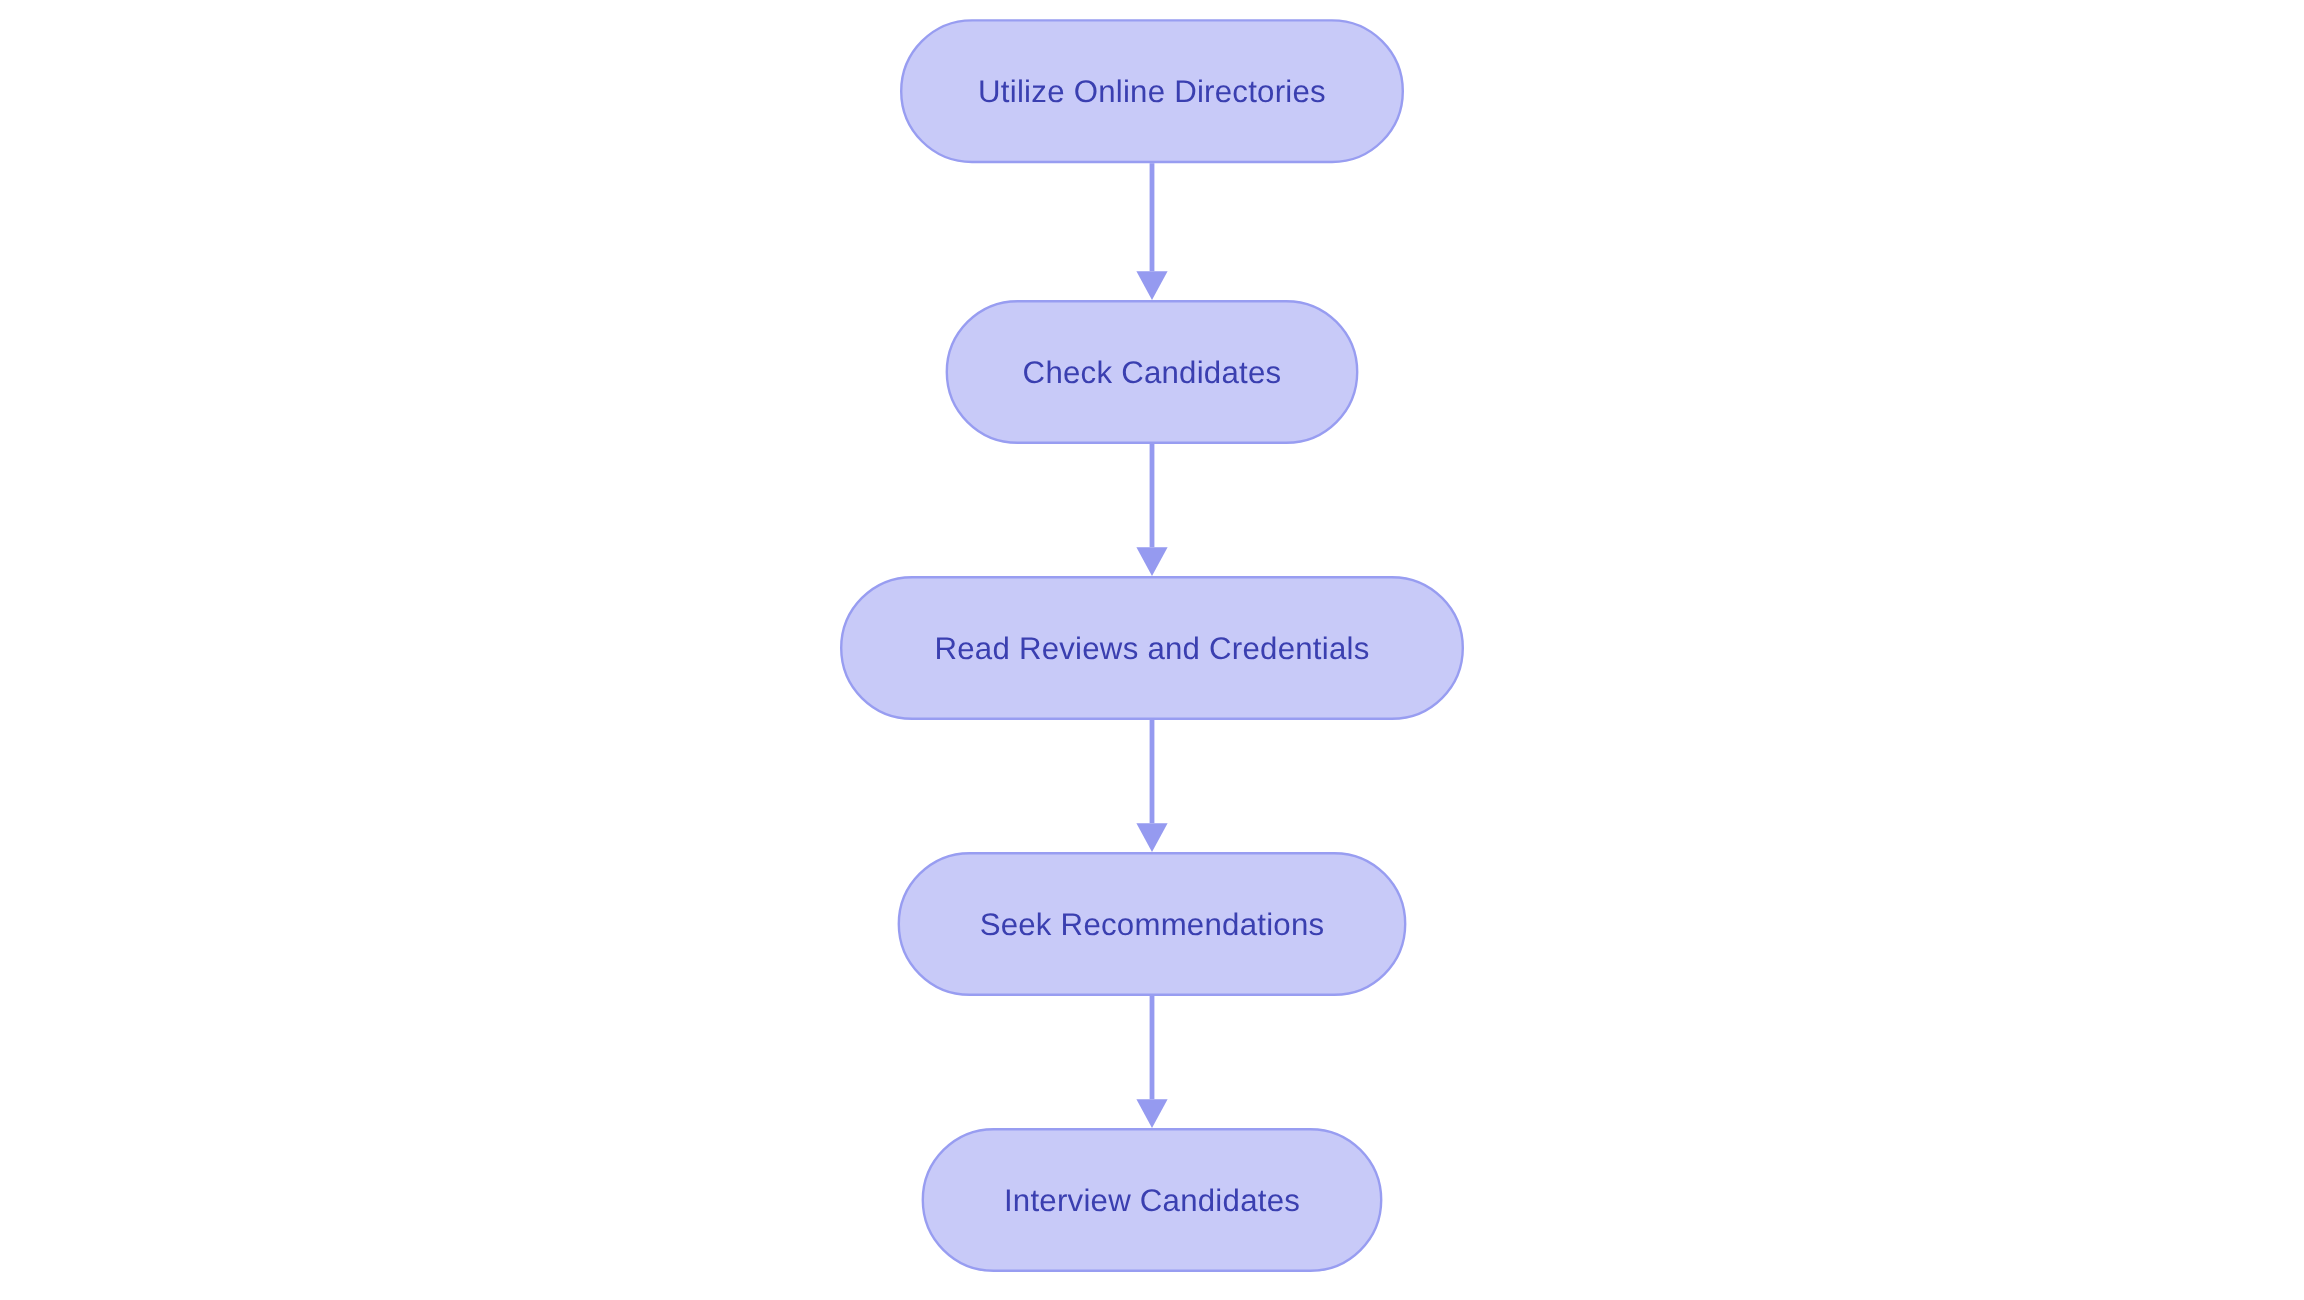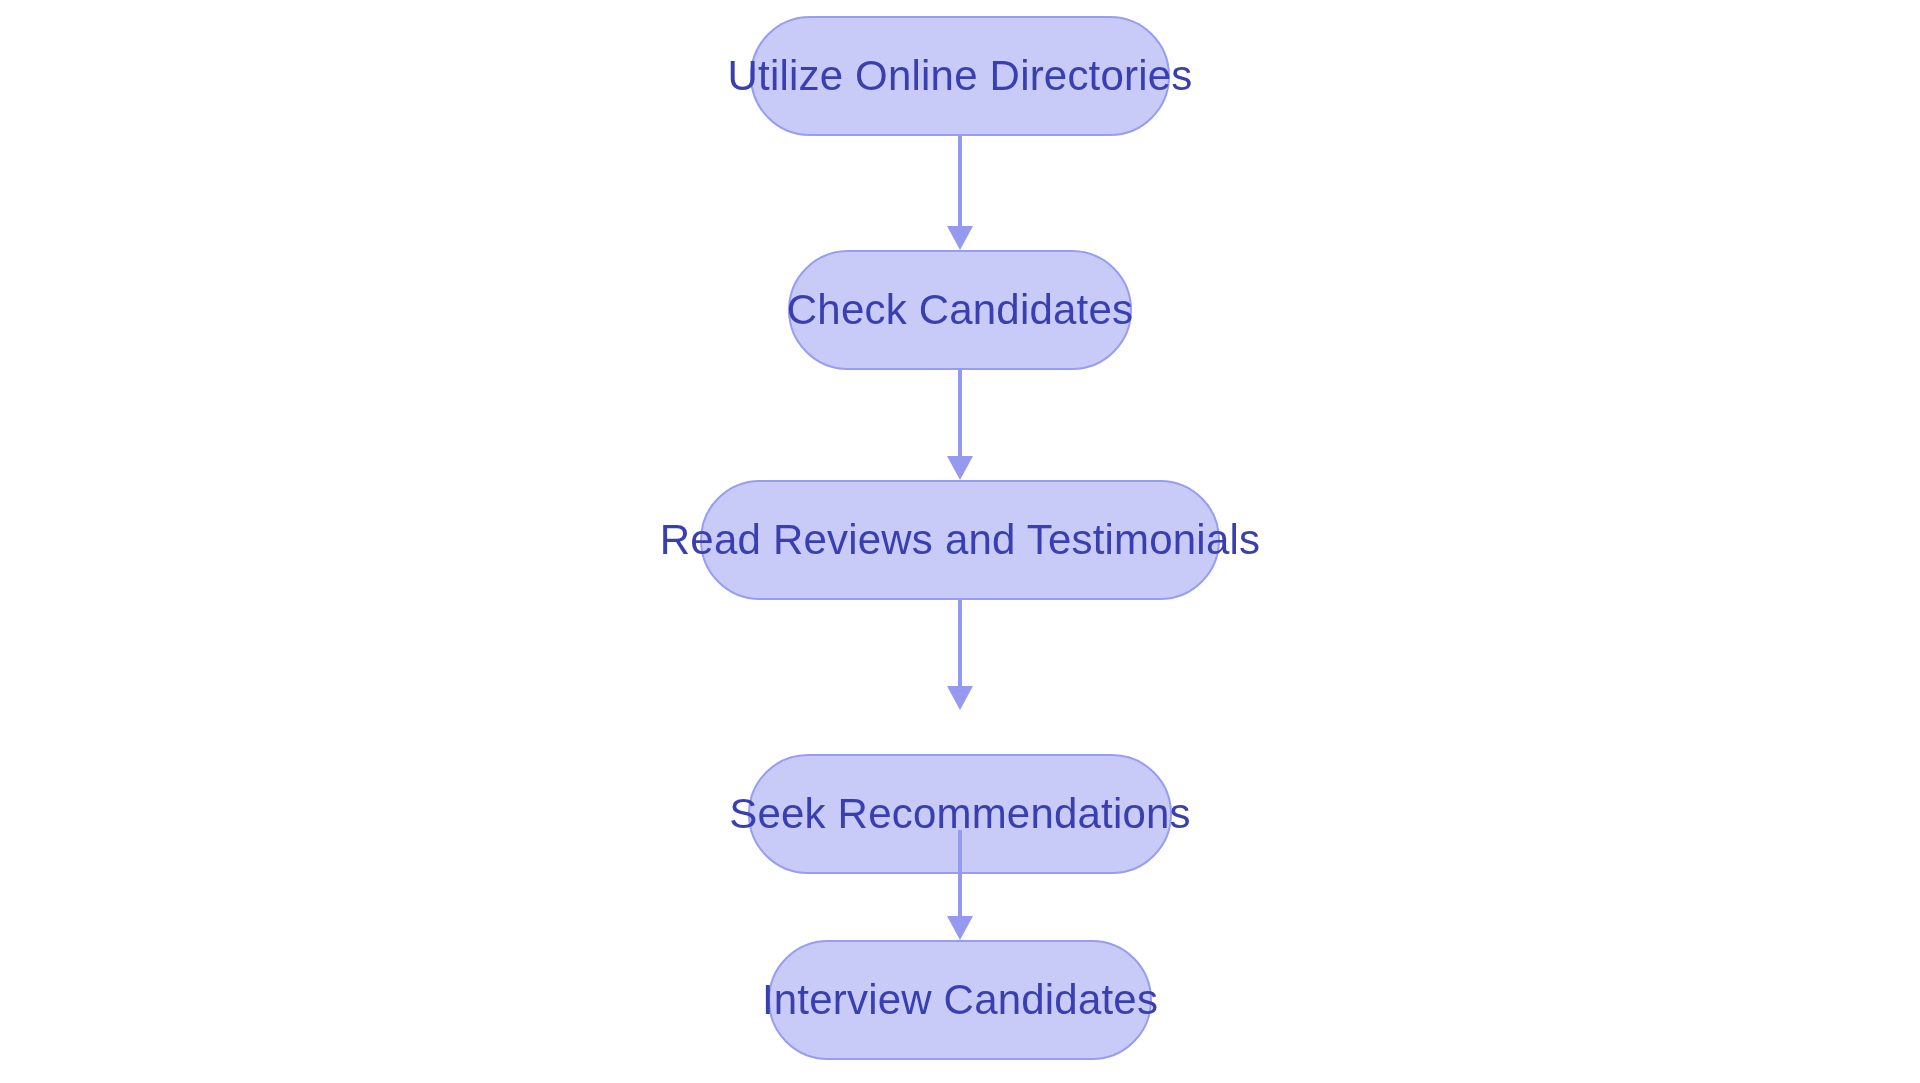--- a/index.html
+++ b/index.html
@@ -18,30 +18,30 @@
   .flow-node {
     position: absolute;
     height: 120px;
     border-radius: 60px;
     background: #c8caf8;
     border: 2px solid #989df1;
     box-sizing: border-box;
     display: flex;
     align-items: center;
     justify-content: center;
-    font-size: 42px;
+    font-size: 26px;
     font-weight: 400;
     color: #3a3fb0;
     white-space: nowrap;
     letter-spacing: 0.2px;
   }
   .node-1 { left: 750px; top: 16px;  width: 420px; }
   .node-2 { left: 788px; top: 250px; width: 344px; }
   .node-3 { left: 700px; top: 480px; width: 520px; }
-  .node-4 { left: 748px; top: 710px; width: 424px; margin-top: 44px; }
+  .node-4 { left: 748px; top: 710px; width: 424px; }
   .node-5 { left: 768px; top: 940px; width: 384px; justify-content: center; }
 
   .flow-arrow {
     position: absolute;
     left: 947px;
     width: 26px;
     display: flex;
     flex-direction: column;
     align-items: center;
   }
@@ -81,21 +81,21 @@
   <div class="flow-node node-2">
     <span>Check Candidates</span>
   </div>
 
   <div class="flow-arrow arrow-2">
     <div class="arrow-stem"></div>
     <div class="arrow-head"></div>
   </div>
 
   <div class="flow-node node-3">
-    <span>Read Reviews and Testimonials</span>
+    <span>Read Reviews and Credentials</span>
   </div>
 
   <div class="flow-arrow arrow-3">
     <div class="arrow-stem"></div>
     <div class="arrow-head"></div>
   </div>
 
   <div class="flow-node node-4">
     <span>Seek Recommendations</span>
   </div>

